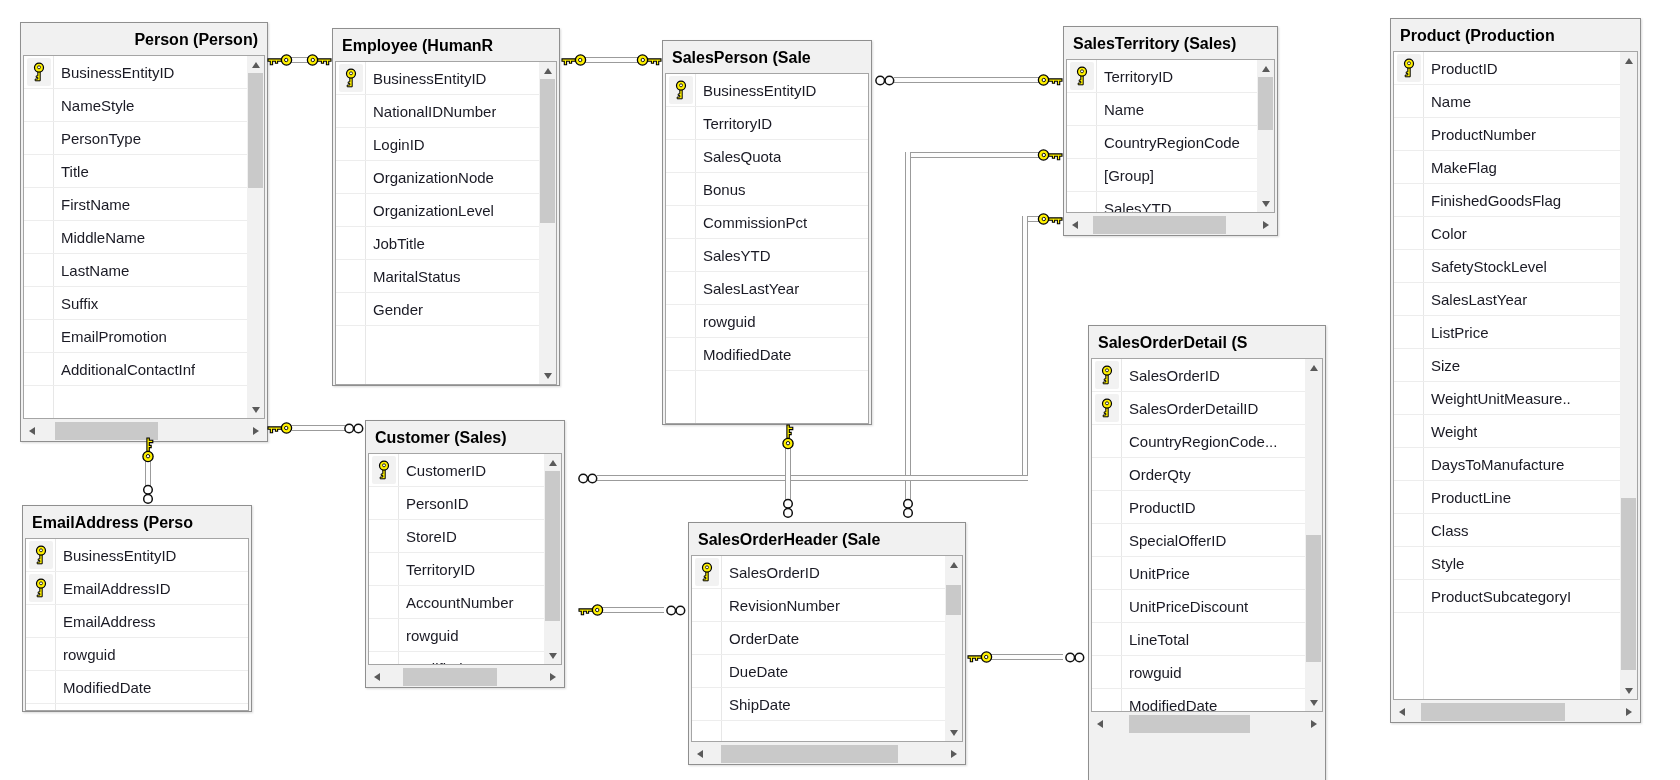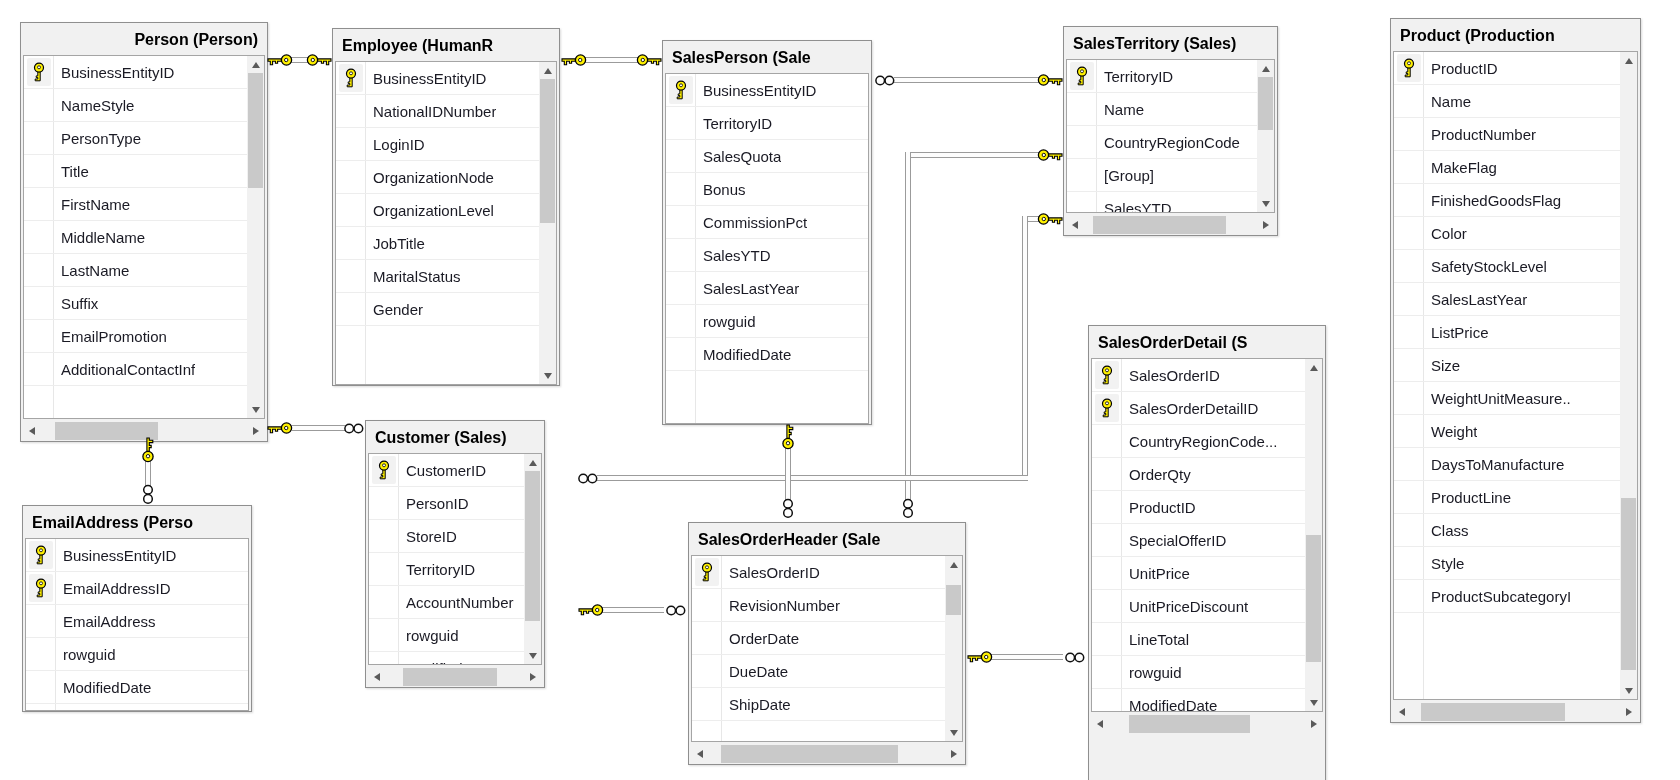--- a/index.html
+++ b/index.html
@@ -517,21 +517,21 @@
             <div class="kcell"></div>
             <span class="flabel">rowguid</span>
           </div>
           <div class="trow">
             <div class="kcell"></div>
             <span class="flabel">ModifiedDate</span>
           </div>
         </div>
       </div>
     </div>
-    <div class="tbox" style="left: 365px; top: 420px; width: 180px; height: 268px;">
+    <div class="tbox" style="left: 365px; top: 420px; width: 200px; height: 268px;">
       <div class="ttitle">Customer (Sales)</div>
       <div class="tpanel" style="height: 212px;">
         <div class="rows hasv">
           <div class="trow">
             <div class="kcell">
               <div class="kbg">
                 <svg width="14" height="21" viewBox="0 0 14 21">
                   <path d="M5.8 9.5 H8.2 V18.8 H3.2 V17 H5.8 V15.5 H4.2 V13.9 H5.8 Z" fill="#FFF100" stroke="#000" stroke-width="1"></path>
                   <circle cx="7" cy="5.6" r="4.5" fill="#FFF100" stroke="#000" stroke-width="1.2"></circle>
                   <circle cx="7" cy="5.3" r="1.5" fill="#fff" stroke="#000" stroke-width="0.8"></circle>

